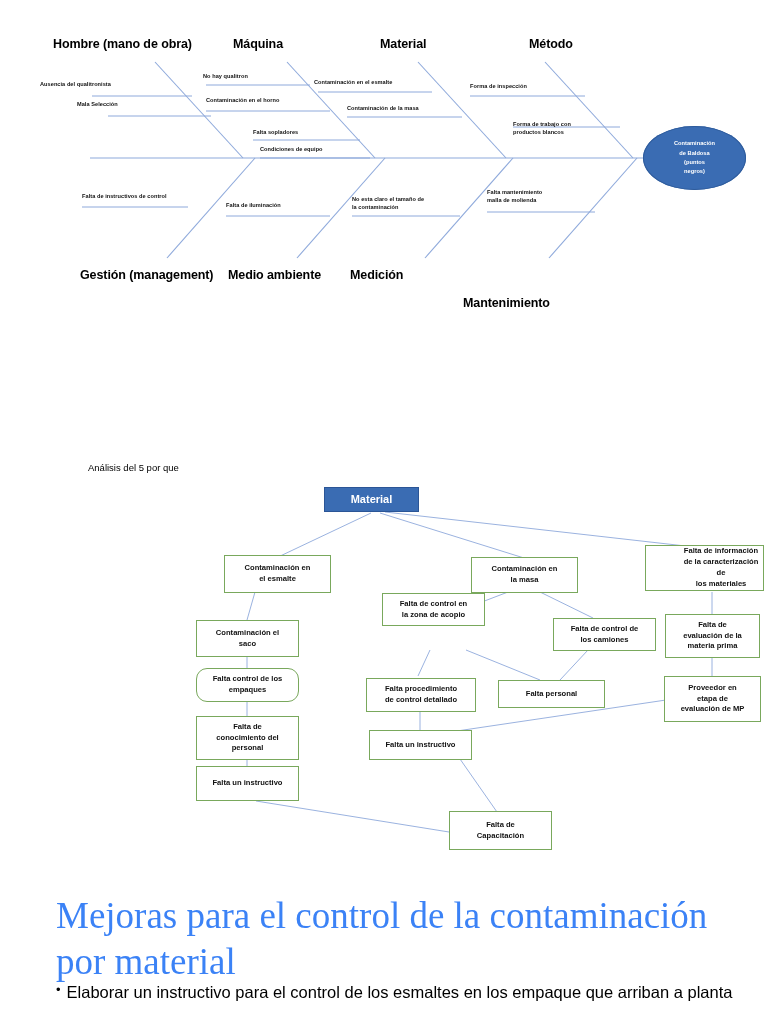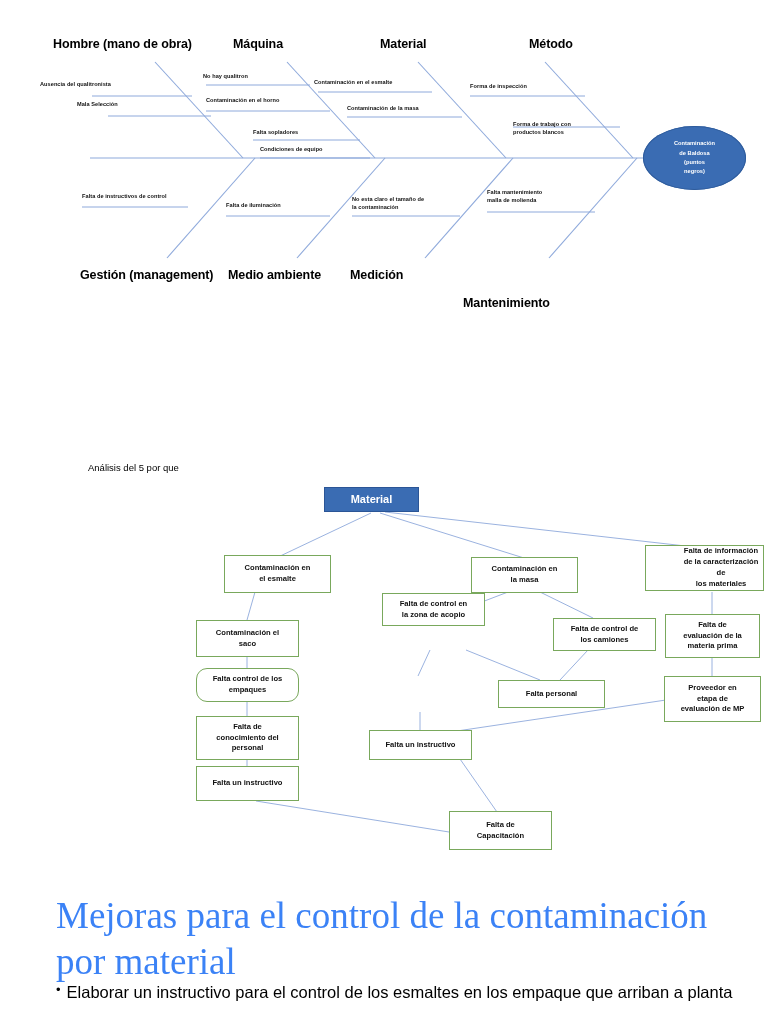--- a/index.html
+++ b/index.html
@@ -284,20 +284,26 @@
     </div>
   </div>
 
   <div class="node" style="left:196px;top:668px;width:103px;height:34px;border-radius:11px;">
     <div>
       <span>Falta control de los</span><br>
       <span>empaques</span>
     </div>
   </div>
 
+  <div class="node" style="left:366px;top:678px;width:110px;height:34px;">
+    <div>
+      <span>Falta procedimiento</span><br>
+      <span>de control detallado</span>
+    </div>
+  </div>
 
   <div class="node" style="left:498px;top:680px;width:107px;height:28px;text-align:center;">Falta personal</div>
 
   <div class="node" style="left:664px;top:676px;width:97px;height:46px;">
     <div>
       <span>Proveedor en</span><br>
       <span>etapa de</span><br>
       <span>evaluación de MP</span>
     </div>
   </div>

